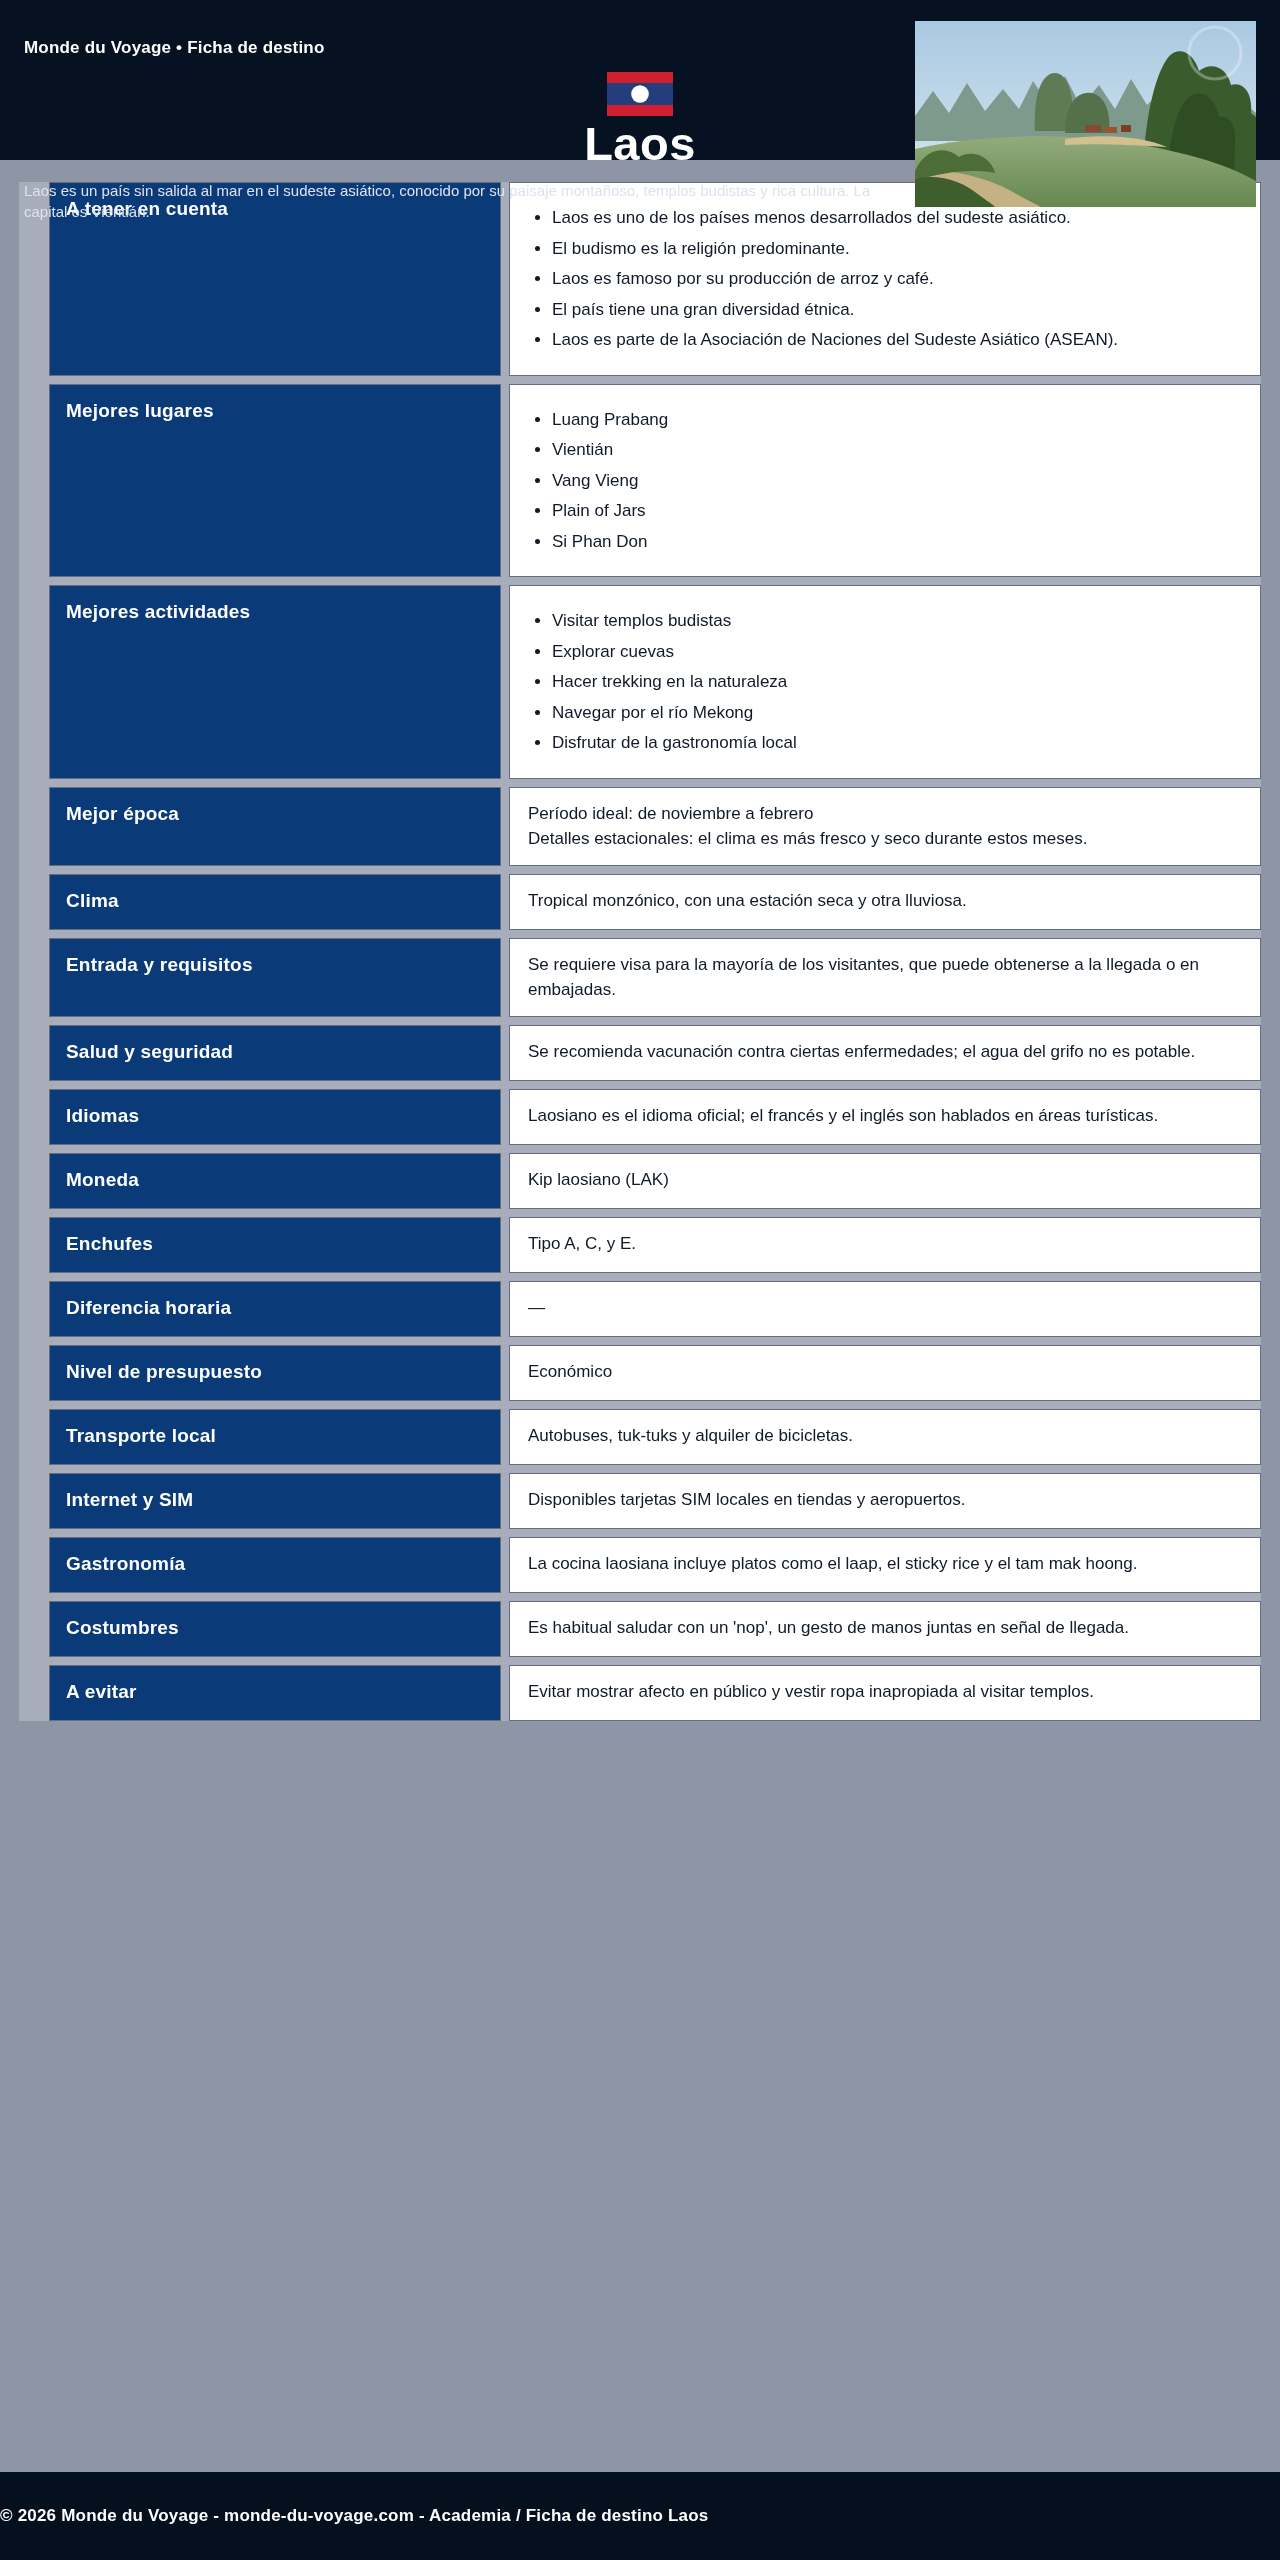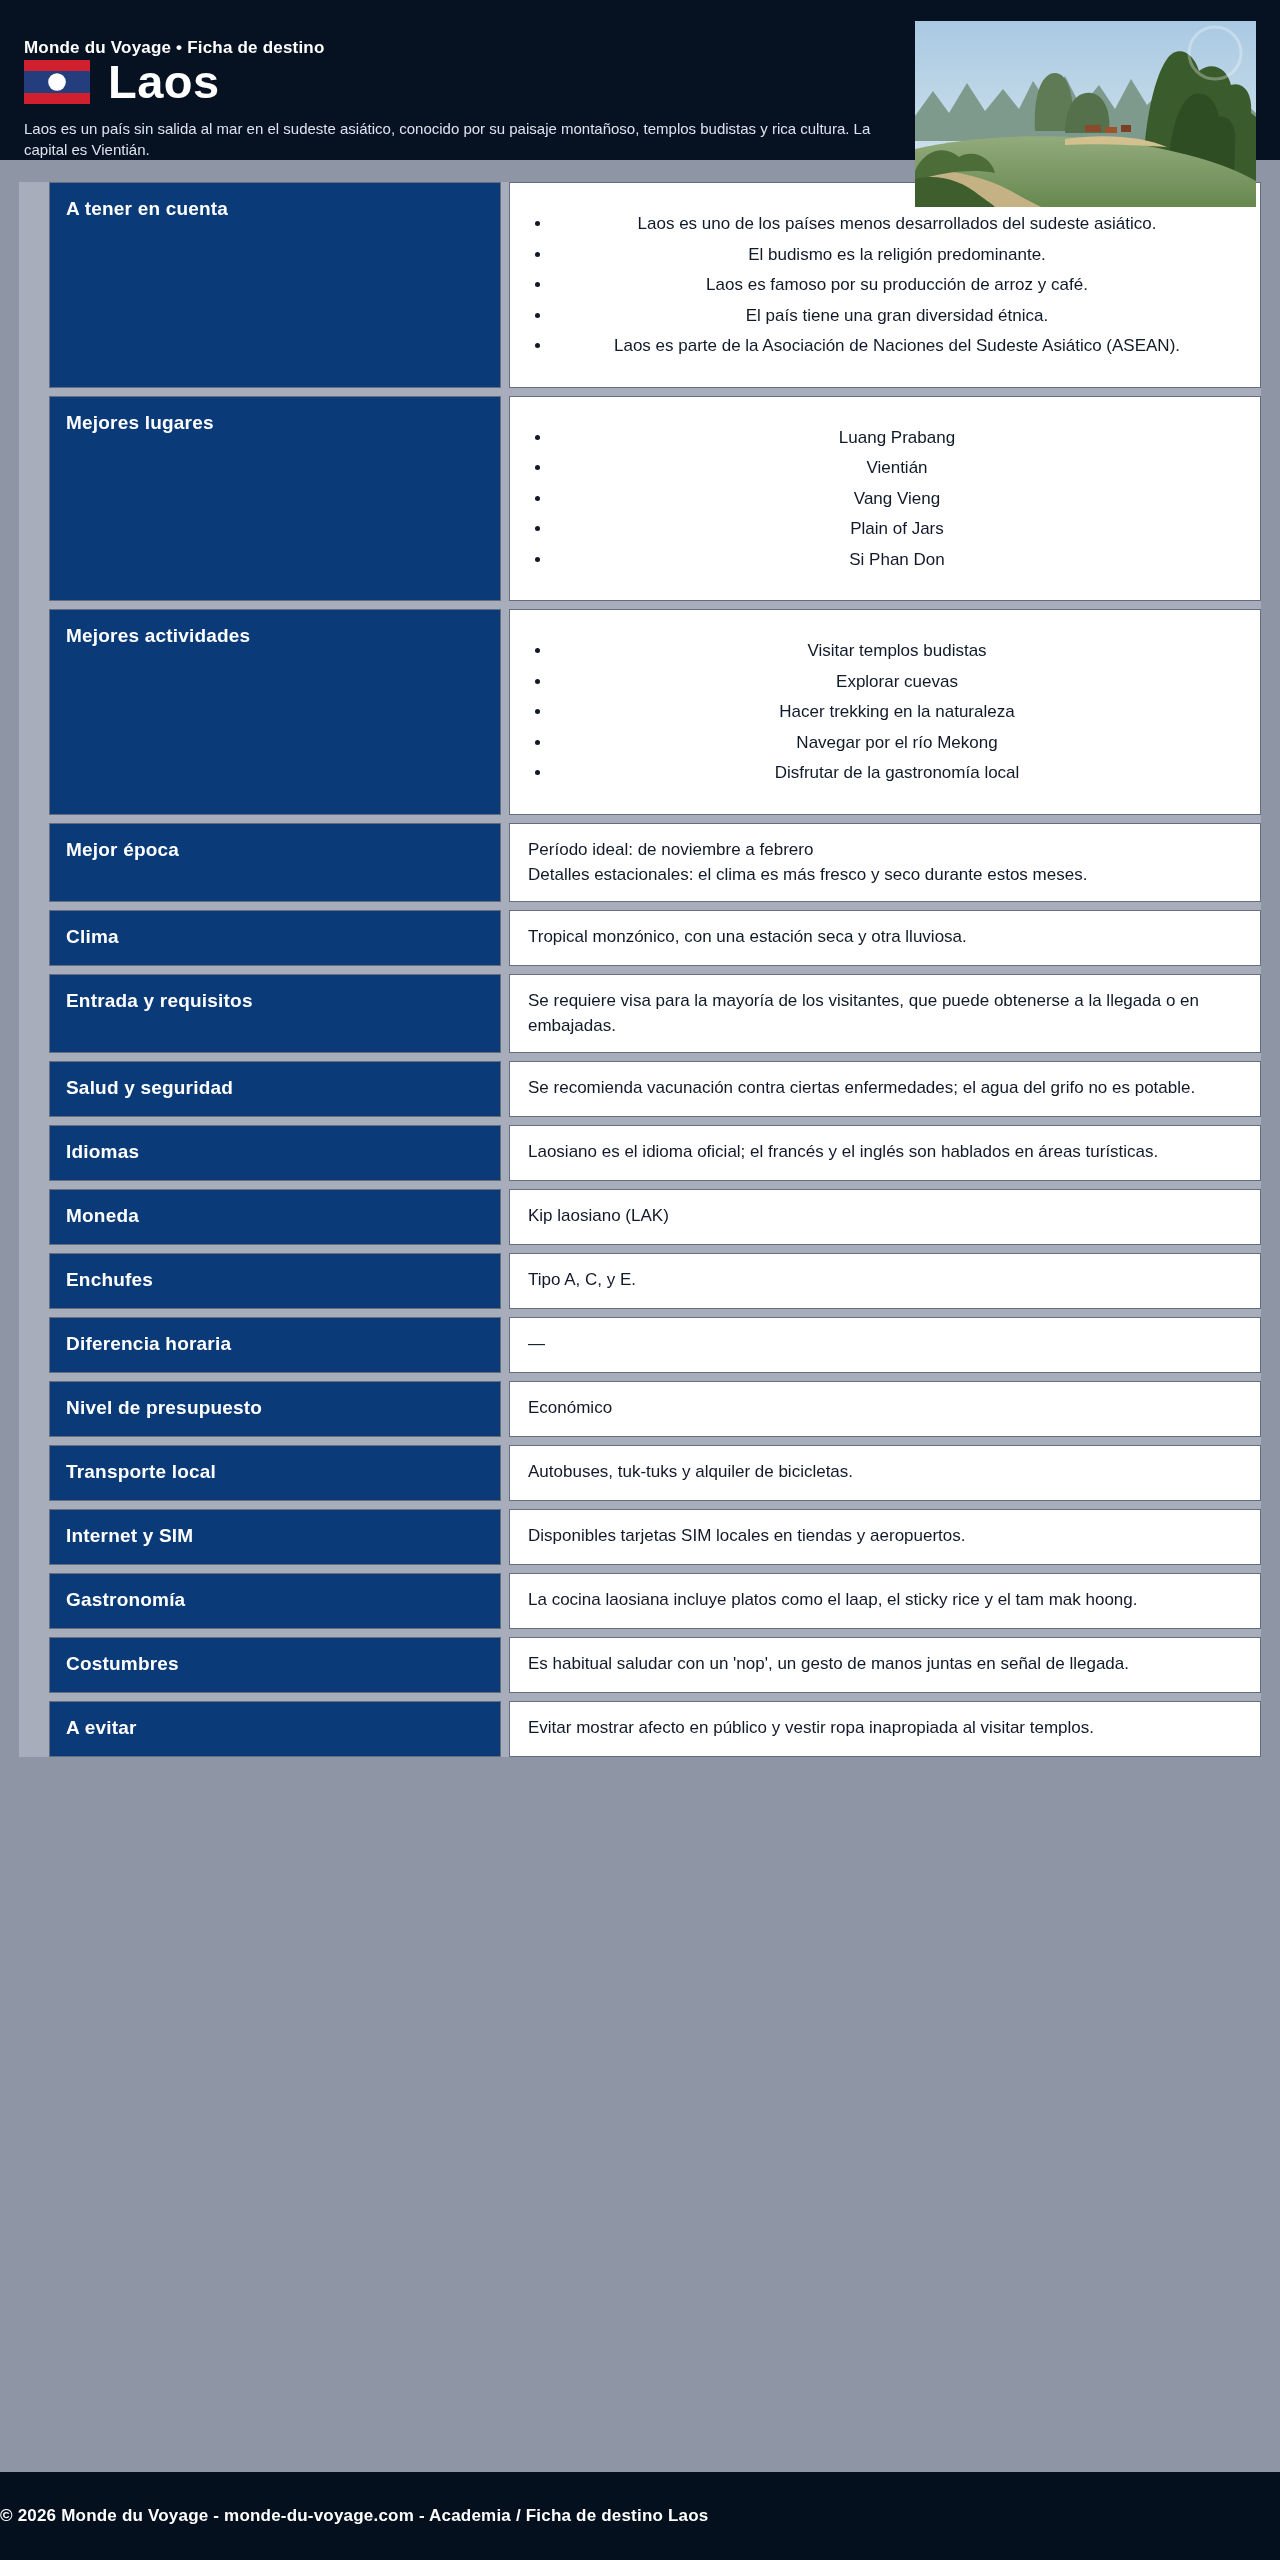--- a/index.html
+++ b/index.html
@@ -23,21 +23,23 @@
   }
   .breadcrumb {
     color: #ffffff;
     font-size: 17px;
     font-weight: bold;
     letter-spacing: .2px;
   }
   .title-row {
     display: flex;
     align-items: center;
-    gap: 18px;
+    gap: 4px;
+    margin-top: 14px;
+    flex-direction: column;
   }
   .flag { width: 66px; height: 44px; display: block; flex: 0 0 auto; }
   .page-title {
     color: #ffffff;
     font-size: 47px;
     font-weight: bold;
     line-height: 1;
     letter-spacing: .5px;
   }
   .page-desc {
@@ -76,21 +78,21 @@
     padding: 15px 16px;
     letter-spacing: .2px;
   }
   .cell-content {
     background: #ffffff;
     font-size: 17px;
     line-height: 1.5;
     padding: 13px 18px;
     min-height: 56px;
   }
-  .cell-content ul { margin: 15px 0; padding-left: 24px; list-style: disc; text-align: center; }
+  .cell-content ul { margin: 9px 0; padding-left: 24px; list-style: disc; }
   .cell-content li { margin: 5px 0; }
   .cell-content .line { margin: 0; }
 
   
   .page-footer {
     flex: 0 0 auto;
     height: 88px;
     background: #05101f;
     display: flex;
     align-items: center;

